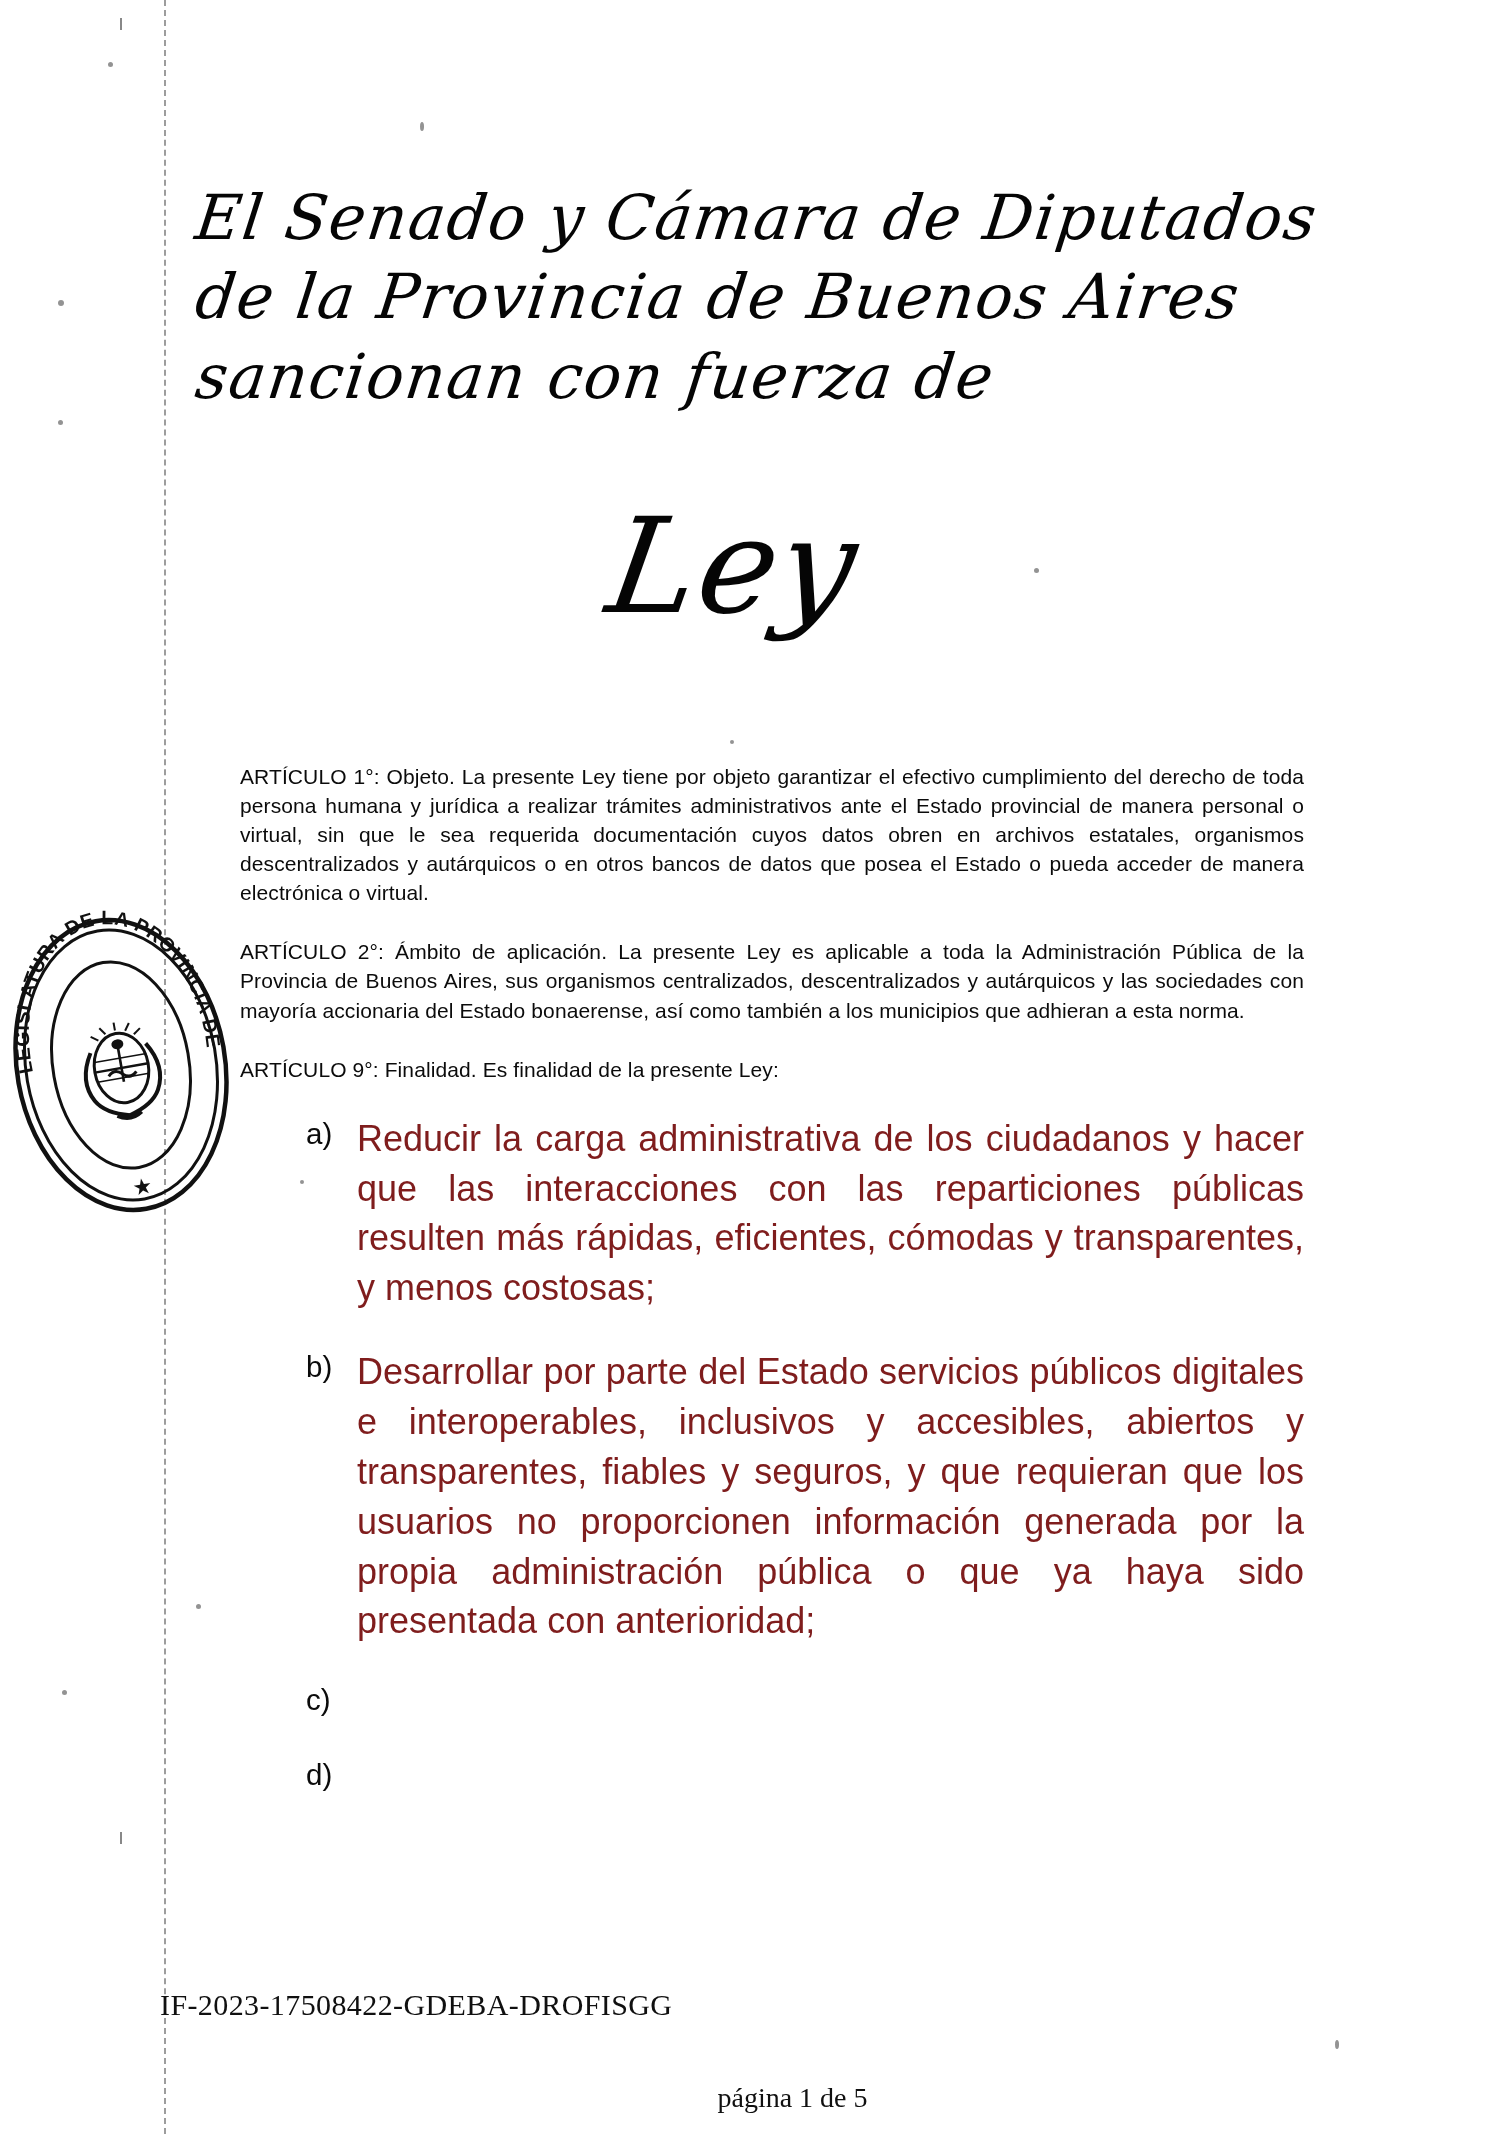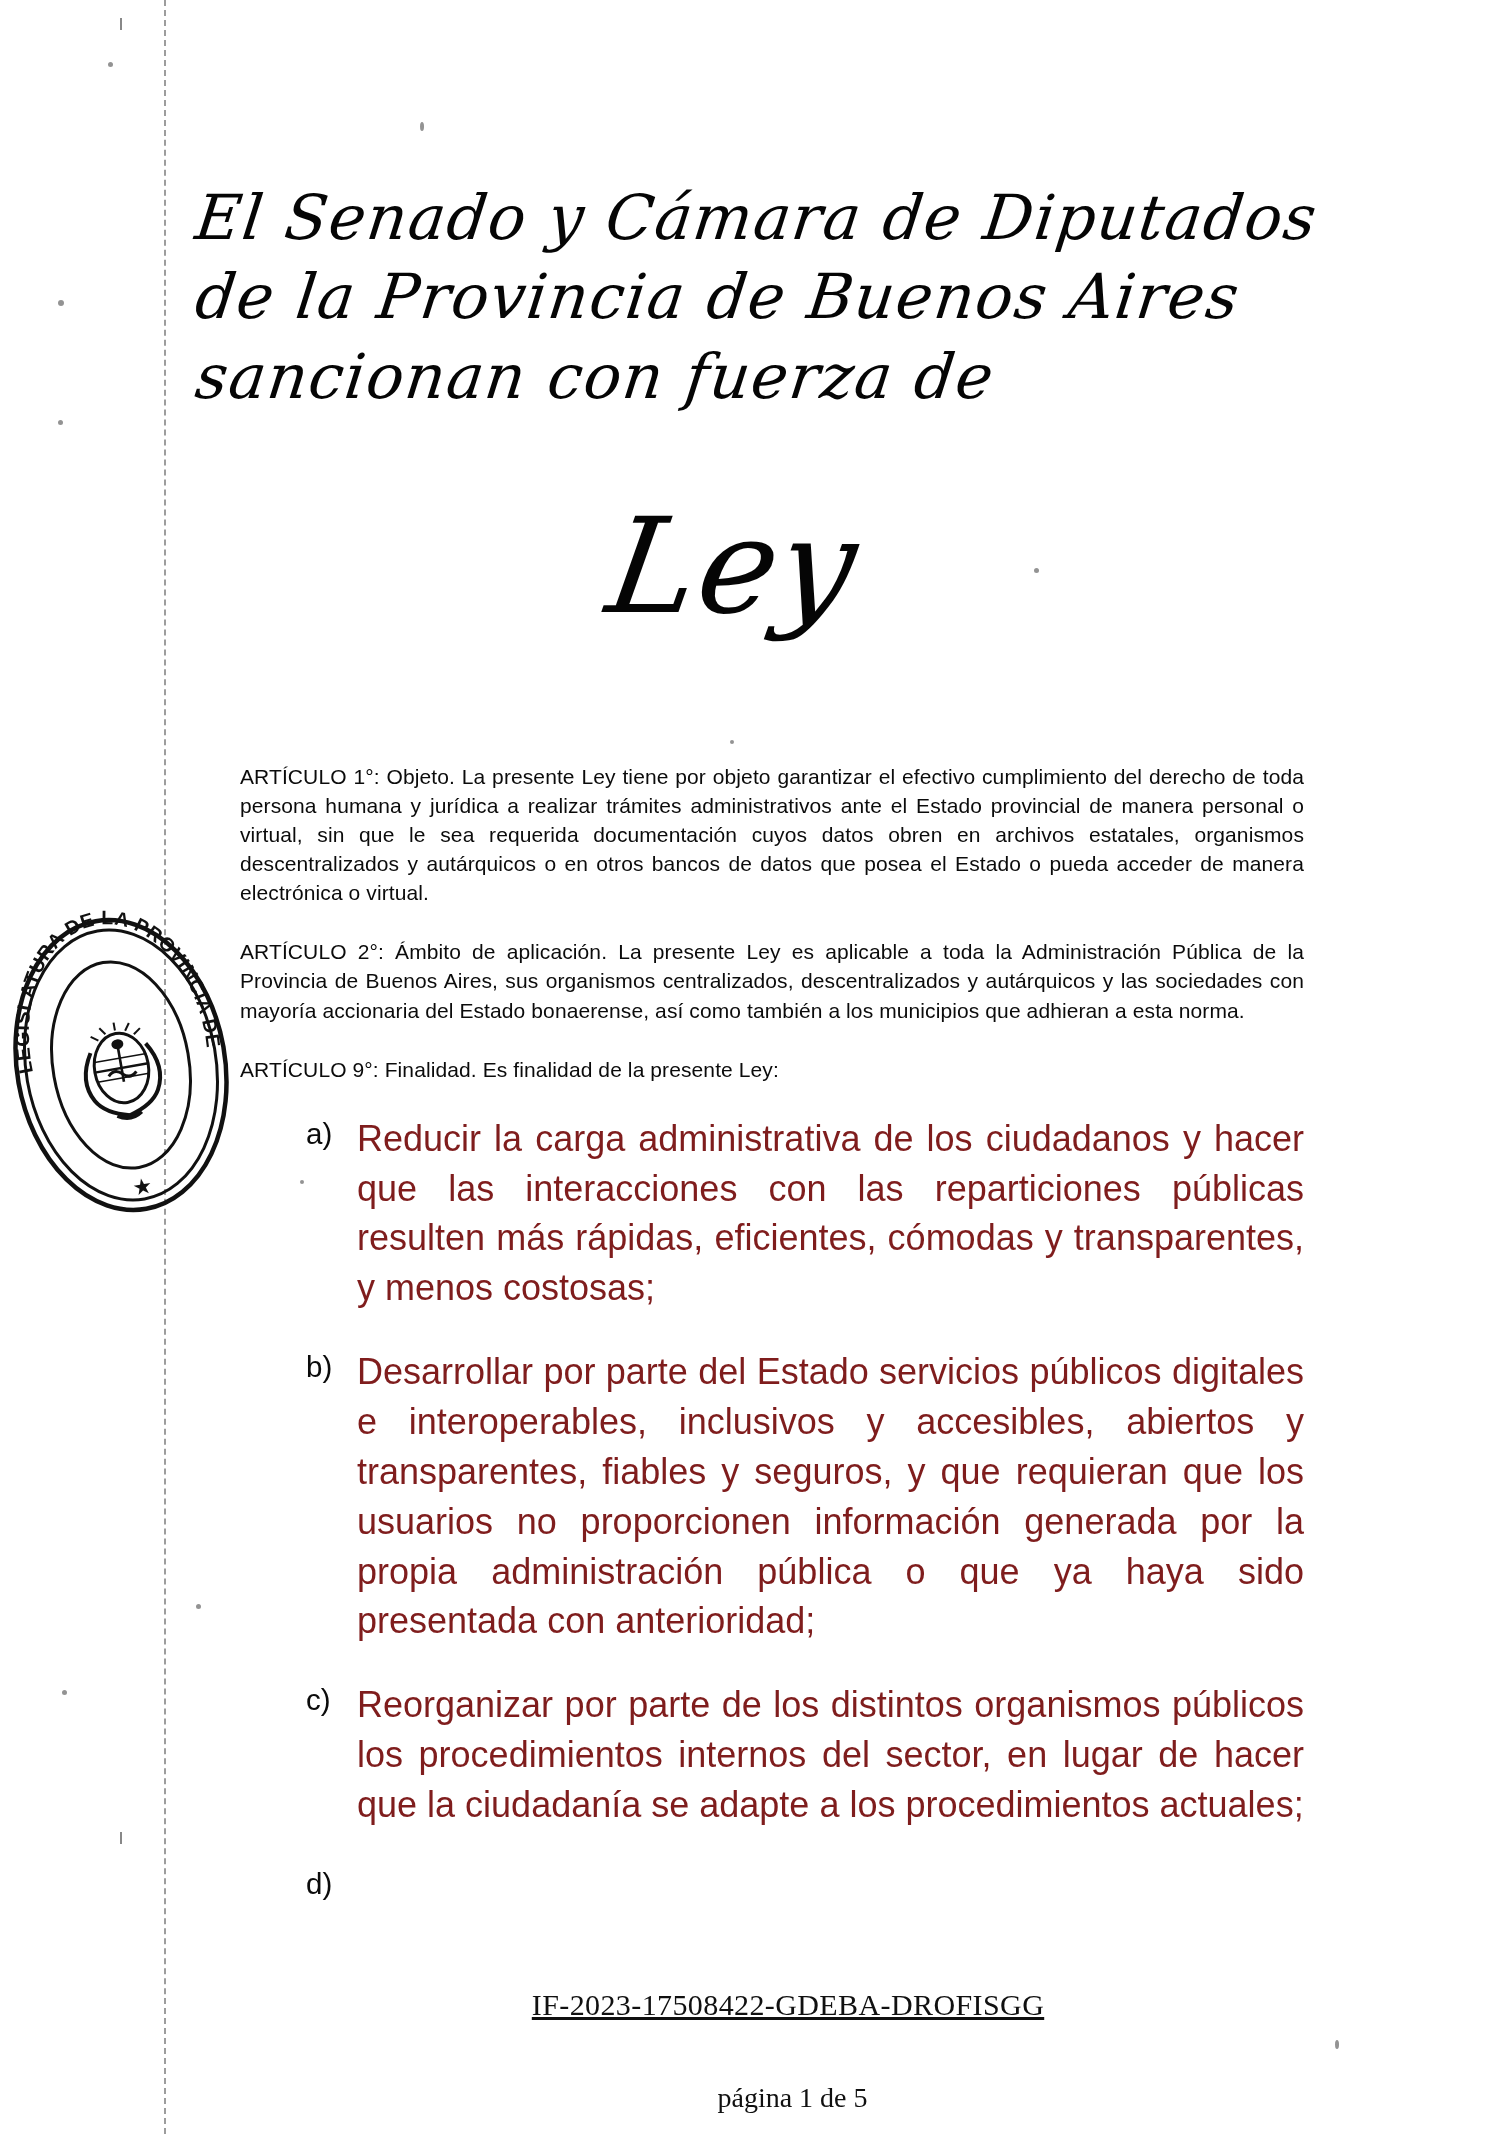--- a/index.html
+++ b/index.html
@@ -141,28 +141,26 @@
     height: 330px;
   }
   .seal svg { display: block; width: 100%; height: 100%; }
 
   
   .footer-id {
     position: absolute;
     left: 0;
     top: 1988px;
     width: 1416px;
-    text-align: center;
     padding-left: 160px;
     box-sizing: border-box;
     font-family: "Liberation Serif", serif;
     font-size: 30px;
     letter-spacing: 0.4px;
     color: #101010;
-    text-decoration: underline;
   }
   .footer-page {
     position: absolute;
     left: 0;
     top: 2082px;
     width: 1500px;
     text-align: center;
     padding-left: 85px;
     box-sizing: border-box;
     font-family: "Liberation Serif", serif;
@@ -263,21 +261,20 @@
       <li class="list-item">
         <span class="list-marker">a)</span>
         <span class="list-text">Reducir la carga administrativa de los ciudadanos y hacer que las interacciones con las reparticiones públicas resulten más rápidas, eficientes, cómodas y transparentes, y menos costosas;</span>
       </li>
       <li class="list-item">
         <span class="list-marker">b)</span>
         <span class="list-text">Desarrollar por parte del Estado servicios públicos digitales e interoperables, inclusivos y accesibles, abiertos y transparentes, fiables y seguros, y que requieran que los usuarios no proporcionen información generada por la propia administración pública o que ya haya sido presentada con anterioridad;</span>
       </li>
       <li class="list-item">
         <span class="list-marker">c)</span>
-        <span class="list-text">Reorganizar por parte de los distintos organismos públicos los procedimientos internos del sector, en lugar de hacer que la ciudadanía se adapte a los procedimientos actuales;</span>
       </li>
       <li class="list-item">
         <span class="list-marker">d)</span>
       </li>
     </ul>
 
   </div>
 
   <div class="footer-id">IF-2023-17508422-GDEBA-DROFISGG</div>
   <div class="footer-page">página 1 de 5</div>

